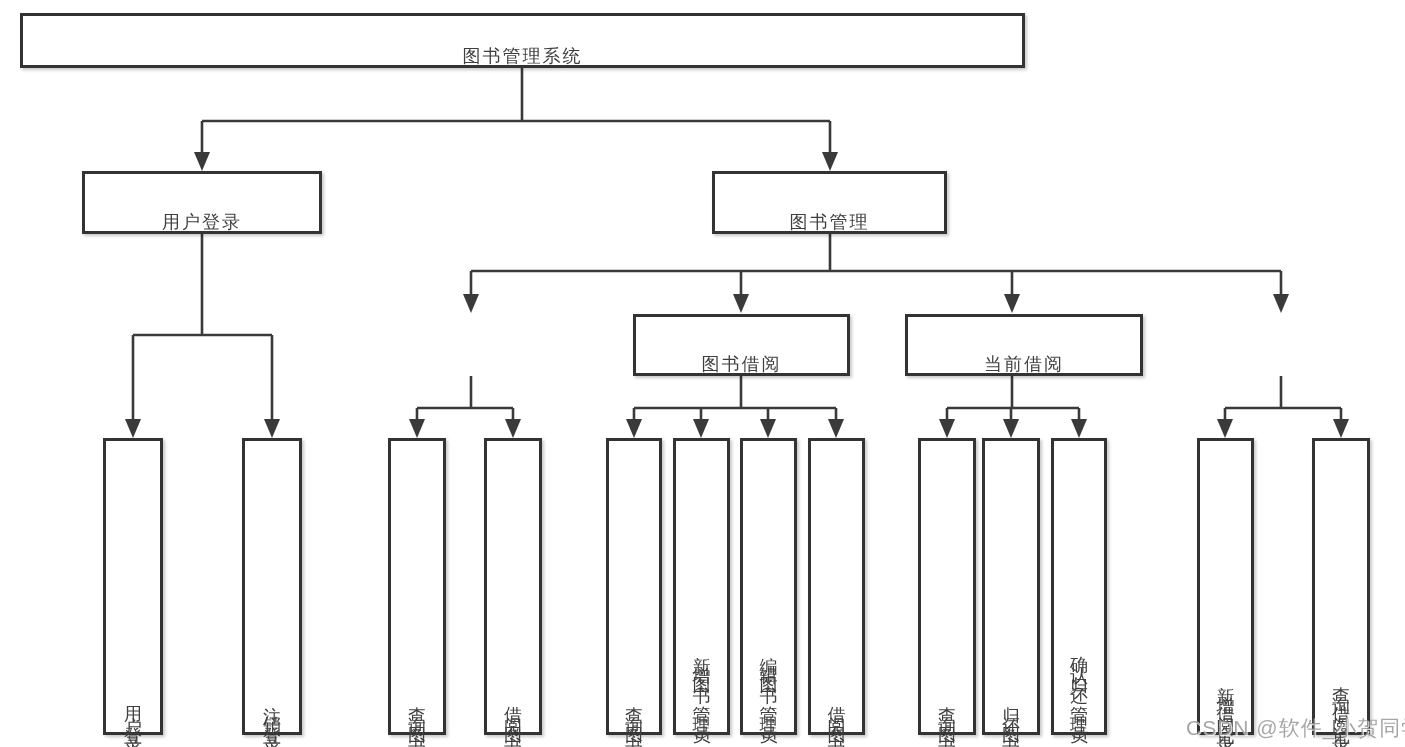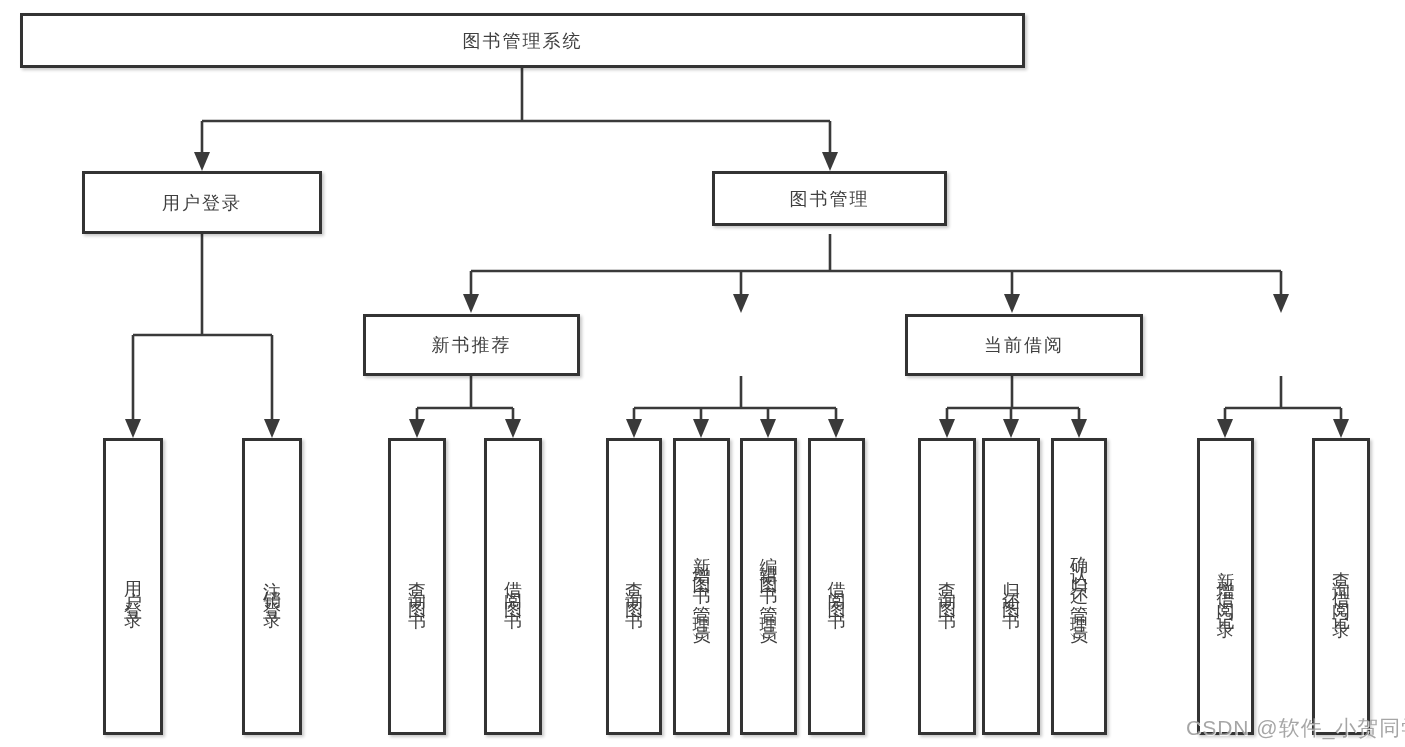--- a/index.html
+++ b/index.html
@@ -12,21 +12,21 @@
     overflow: hidden;
   }
   #wires { position:absolute; left:0; top:0; width:1405px; height:747px; }
   .node {
     position: absolute;
     box-sizing: border-box;
     background: #ffffff;
     border: 3px solid #333333;
     box-shadow: 2px 2px 3px rgba(0,0,0,0.22);
     display: flex;
-    align-items: center;
+    align-items: flex-end;
     justify-content: center;
     color: #3f3f3f;
     font-size: 18px;
     letter-spacing: 2px;
     text-align: center;
     line-height: 1;
   }
   .node.vert span {
     writing-mode: vertical-rl;
     text-orientation: mixed;
@@ -93,26 +93,26 @@
     </g>
   </svg>
 
   <div class="node" style="left:20px; top:13px; width:1005px; height:55px">
     <span>图书管理系统</span>
   </div>
 
   <div class="node" style="left:82px; top:171px; width:240px; height:63px">
     <span>用户登录</span>
   </div>
-  <div class="node" style="left:712px; top:171px; width:235px; height:55px">
+  <div class="node" style="left:712px; top:171px; width:235px; height:63px">
     <span>图书管理</span>
   </div>
 
-  <div class="node" style="left:363px; top:314px; width:217px; height:62px">
-    <span>新书推荐</span>
+  <div class="node" style="left:633px; top:314px; width:217px; height:62px">
+    <span>图书借阅</span>
   </div>
   <div class="node" style="left:905px; top:314px; width:238px; height:62px">
     <span>当前借阅</span>
   </div>
 
   <div class="node vert" style="left:103px; top:438px; width:60px; height:297px">
     <span>用户登录</span>
   </div>
   <div class="node vert" style="left:242px; top:438px; width:60px; height:297px">
     <span>注销登录</span>

